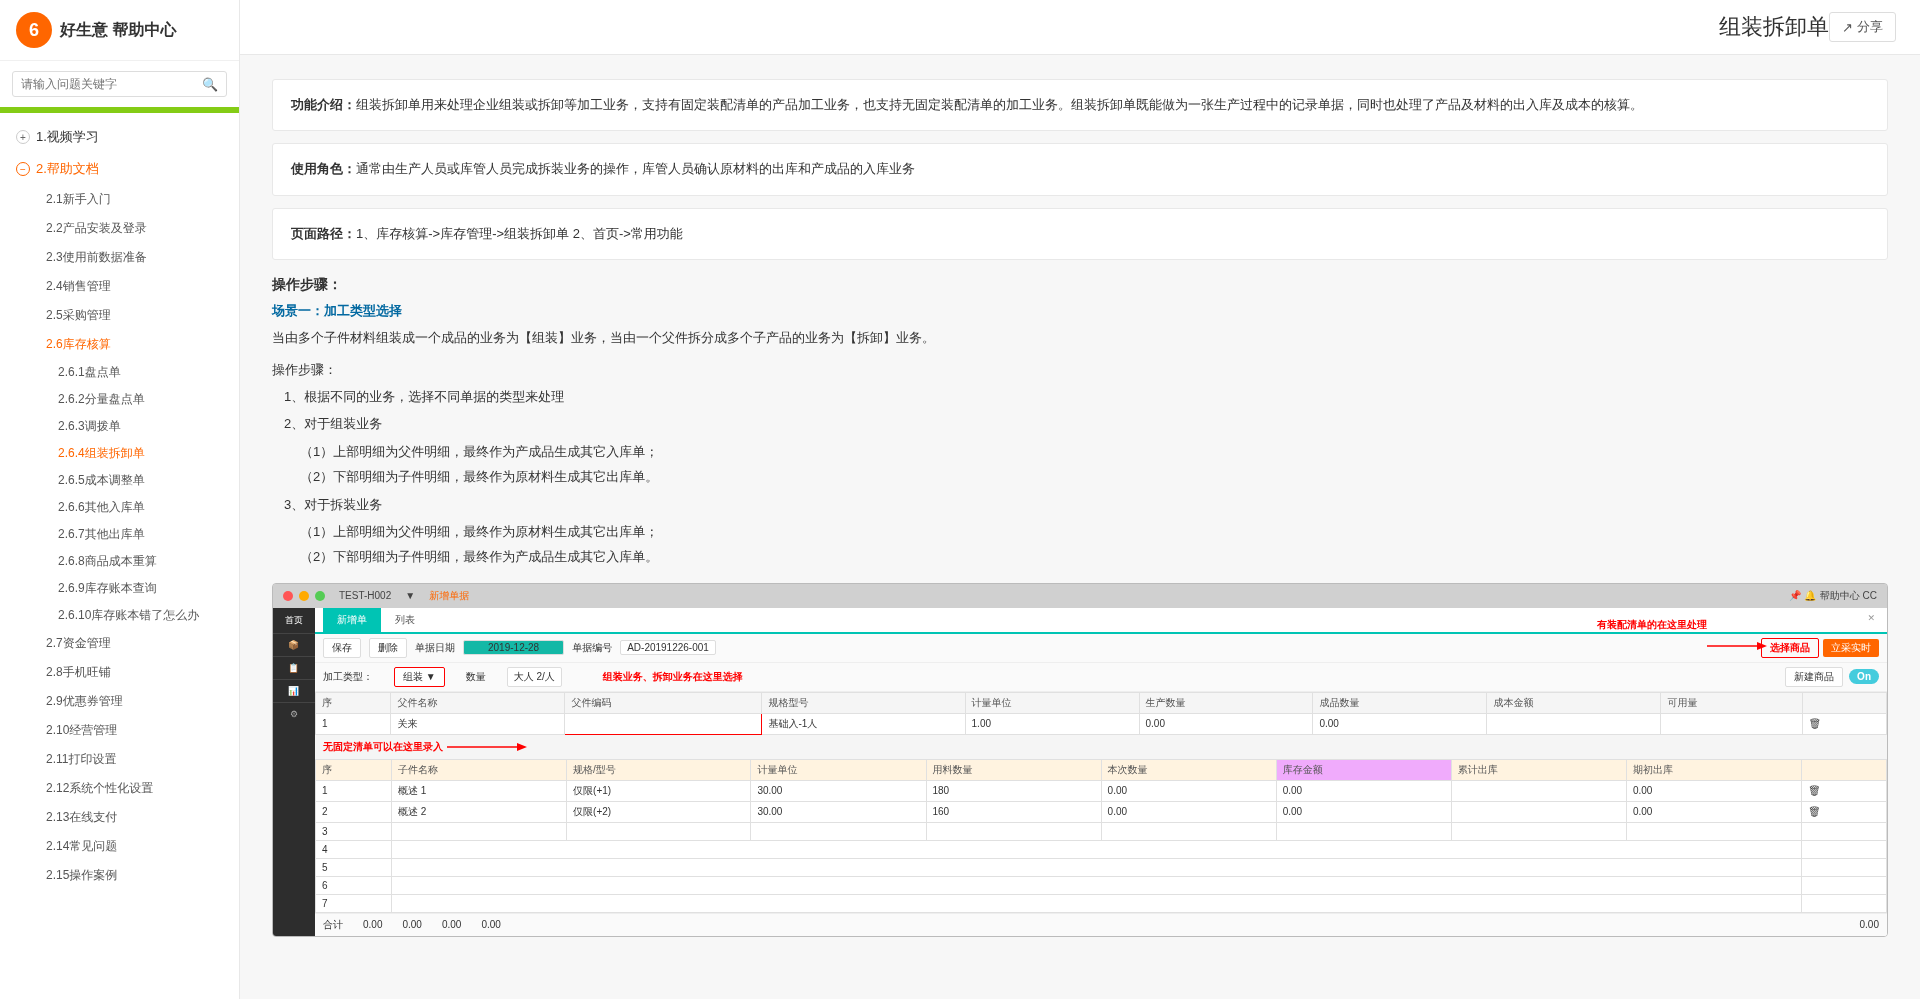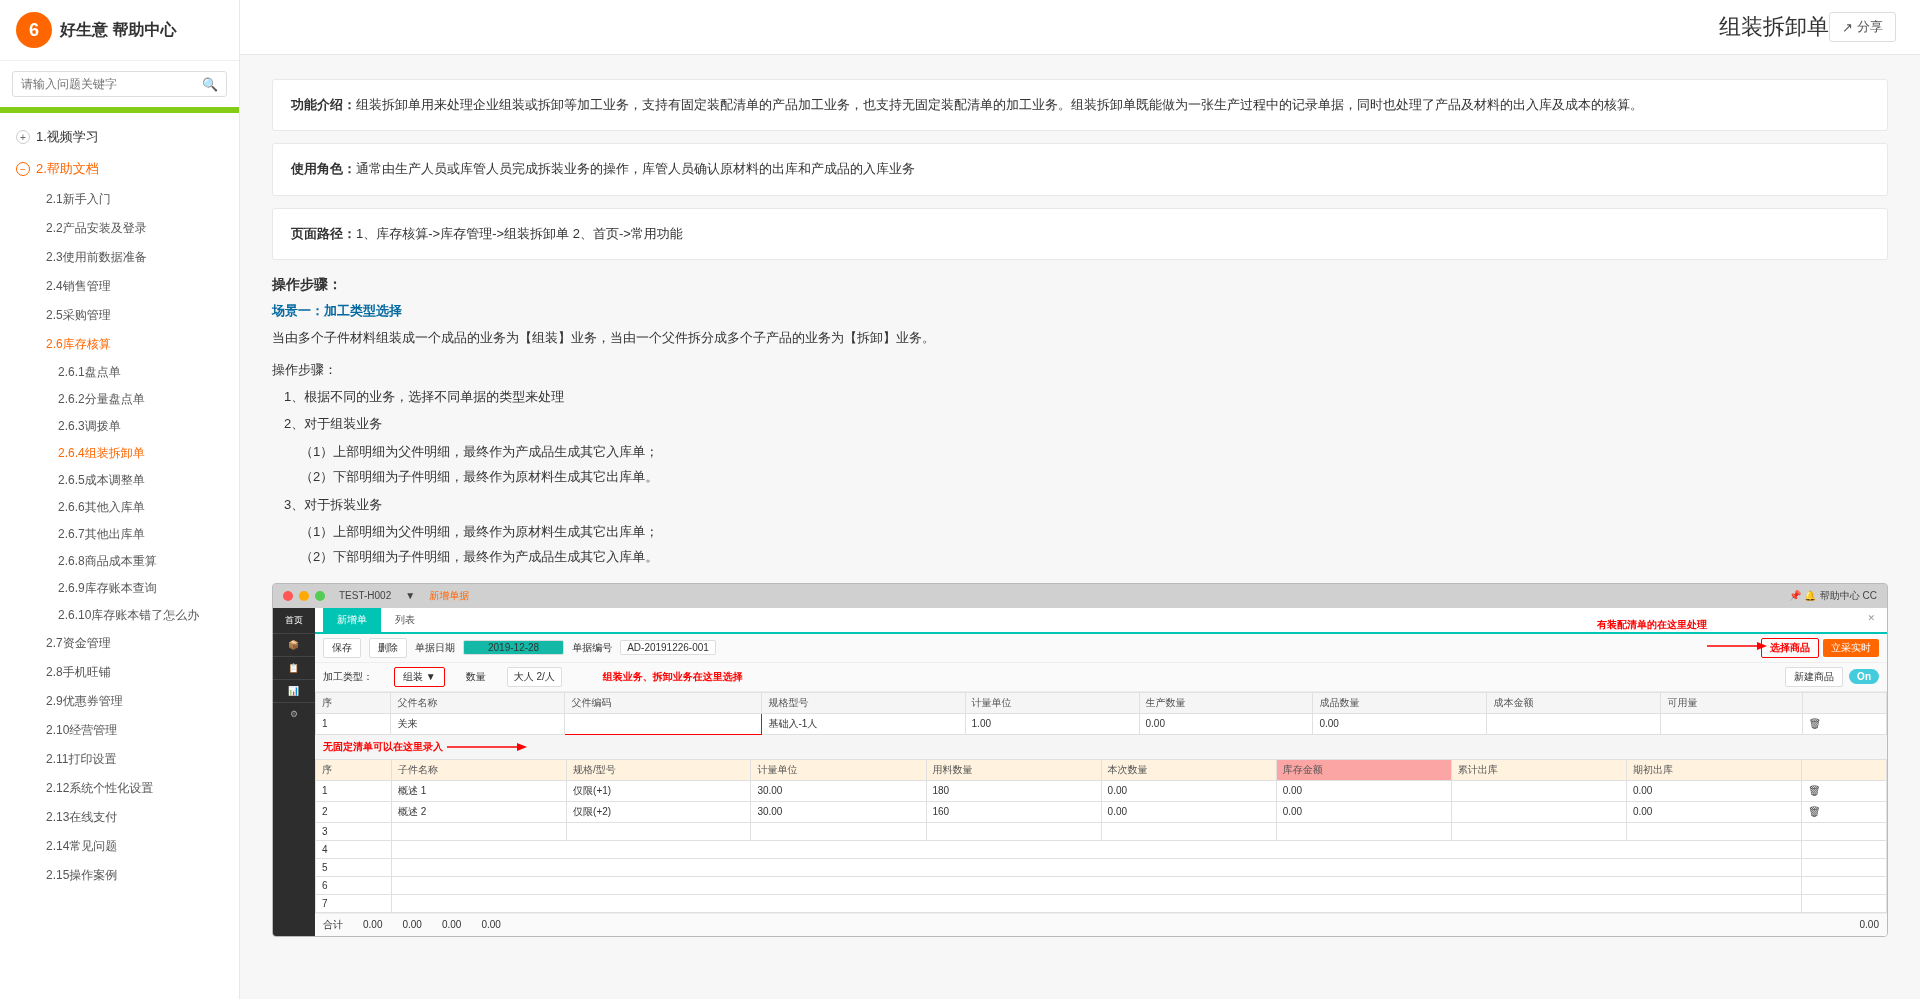--- a/index.html
+++ b/index.html
@@ -503,21 +503,21 @@
             <div style="overflow-x:auto;">
               <table class="mock-table">
                 <thead>
                   <tr style="background:#fff3e0;">
                     <th style="background:#fff3e0;">序</th>
                     <th style="background:#fff3e0;">子件名称</th>
                     <th style="background:#fff3e0;">规格/型号</th>
                     <th style="background:#fff3e0;">计量单位</th>
                     <th style="background:#fff3e0;">用料数量</th>
                     <th style="background:#fff3e0;">本次数量</th>
-                    <th style="background:#fca5a5;margin-top:32px;">库存金额</th>
+                    <th style="background:#f0abfc;margin-top:32px;">库存金额</th>
                     <th style="background:#fff3e0;">累计出库</th>
                     <th style="background:#fff3e0;">期初出库</th>
                     <th style="background:#fff3e0;"></th>
                   </tr>
                 </thead>
                 <tbody>
                   <tr>
                     <td>1</td>
                     <td>概述 1</td>
                     <td>仅限(+1)</td>

